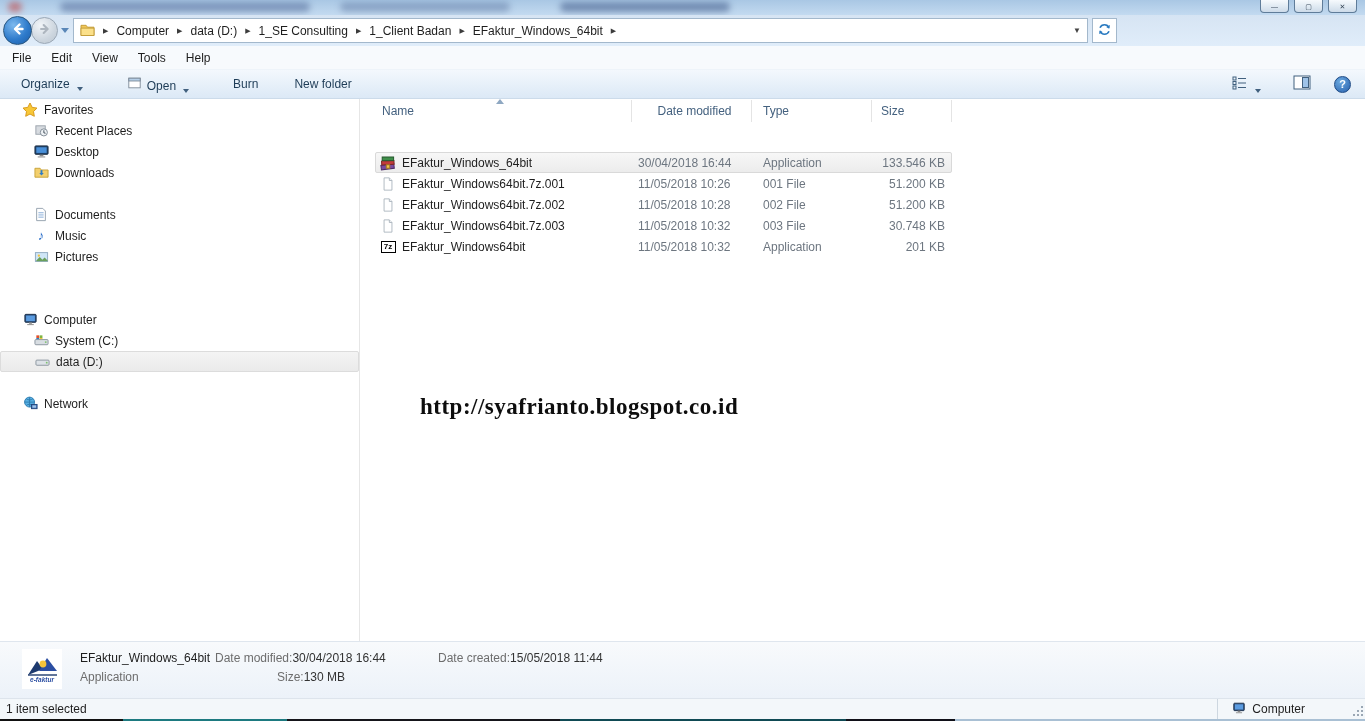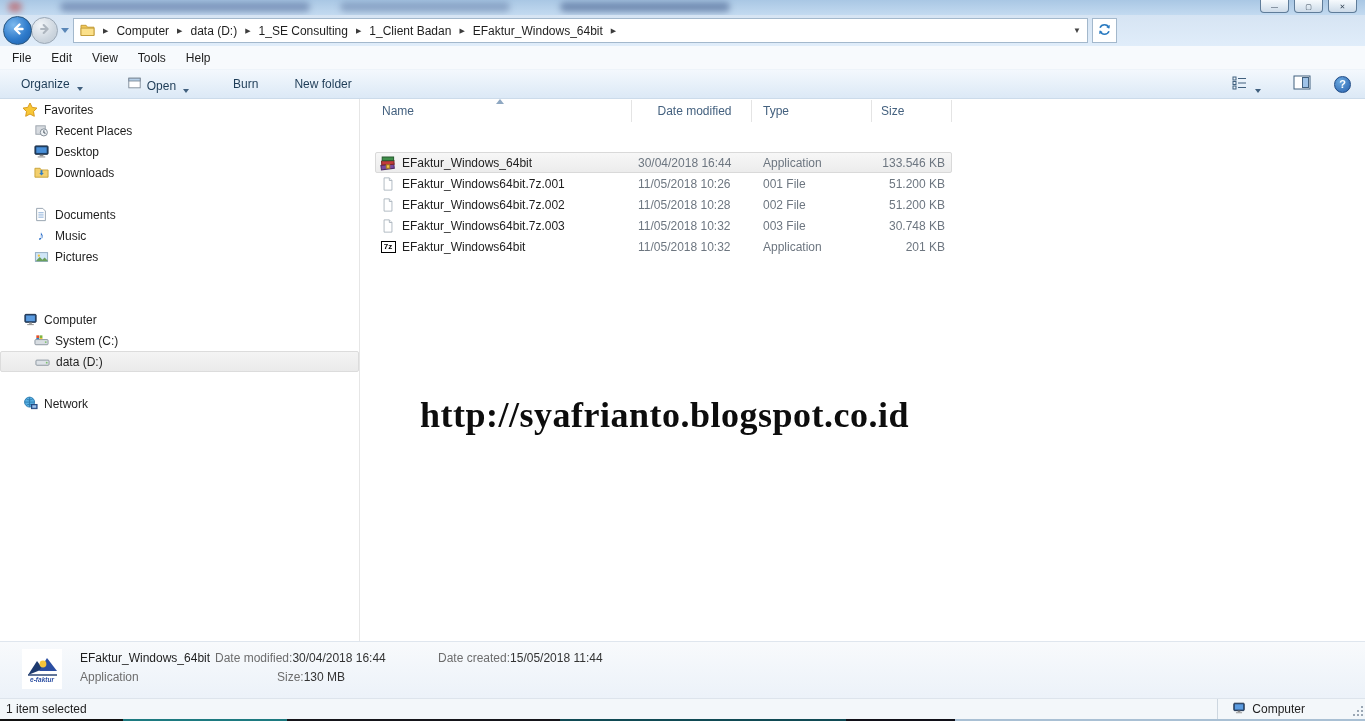--- a/index.html
+++ b/index.html
@@ -86,21 +86,21 @@
   .frow.selected { background:linear-gradient(#f7f7f7,#ececec); border:1px solid #d9d9d9; }
   .c-name { width:256px; display:flex; align-items:center; padding-left:4px; overflow:hidden; }
   .c-name .ficon { width:16px; height:16px; margin-right:6px; display:flex; align-items:center; justify-content:center; flex:none; }
   .c-date { width:120px; padding-left:6px; color:#6d7680; }
   .c-type { width:120px; padding-left:11px; color:#6d7680; }
   .c-size { width:73px; text-align:right; color:#6d7680; }
   .sevenzip { width:15px; height:12px; border:1.5px solid #000; background:#fff; display:flex; align-items:center; justify-content:center;
               font-size:8px; font-weight:bold; color:#000; line-height:1; }
 
   
-  .watermark { left:420px; top:394px; font-family:"Liberation Serif", serif; font-size:36px; font-weight:600; color:#0d0d0d; letter-spacing:.5px; }
+  .watermark { left:420px; top:394px; font-family:"Liberation Serif", serif; font-size:23px; font-weight:600; color:#0d0d0d; letter-spacing:.5px; }
 
   
   .details { left:0; top:641px; width:1365px; height:57px; background:linear-gradient(180deg,#f8fafc,#ecf2f9); border-top:1px solid #dfe6ee; }
   .dp-thumb { position:absolute; left:22px; top:7px; width:40px; height:40px; background:#fff; display:flex; align-items:center; justify-content:center; }
   .dp-name { position:absolute; left:80px; top:9px; color:#1e1e1e; }
   .dp-type { position:absolute; left:80px; top:28px; color:#6d6d6d; }
   .dp-pair { position:absolute; display:flex; }
   .dp-label { color:#6d6d6d; }
   .dp-value { color:#333; }
   .dp-modified { left:215px; top:9px; }

